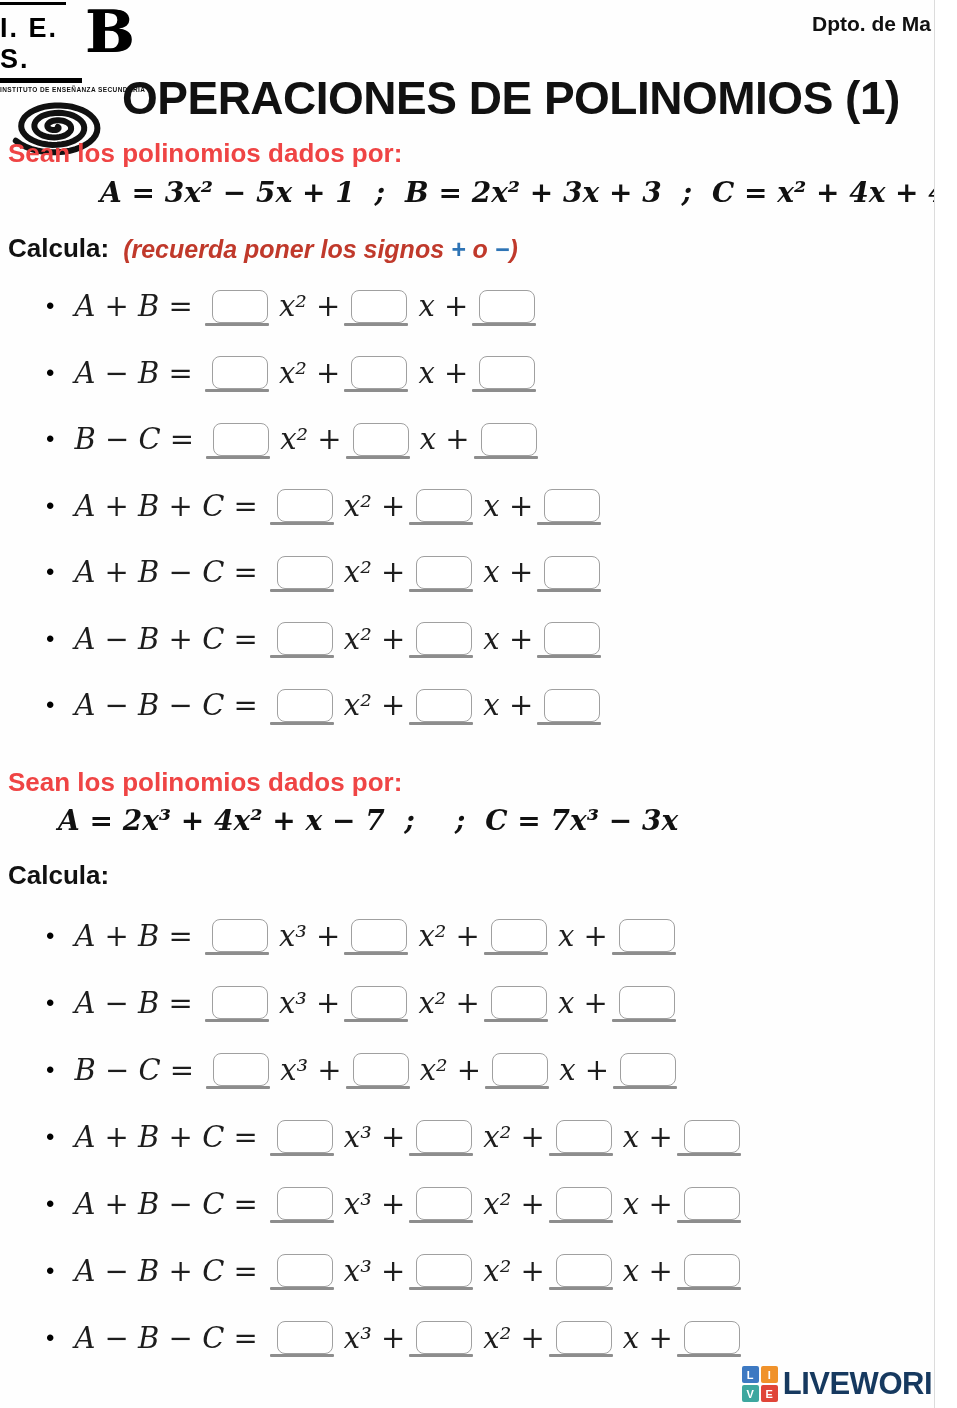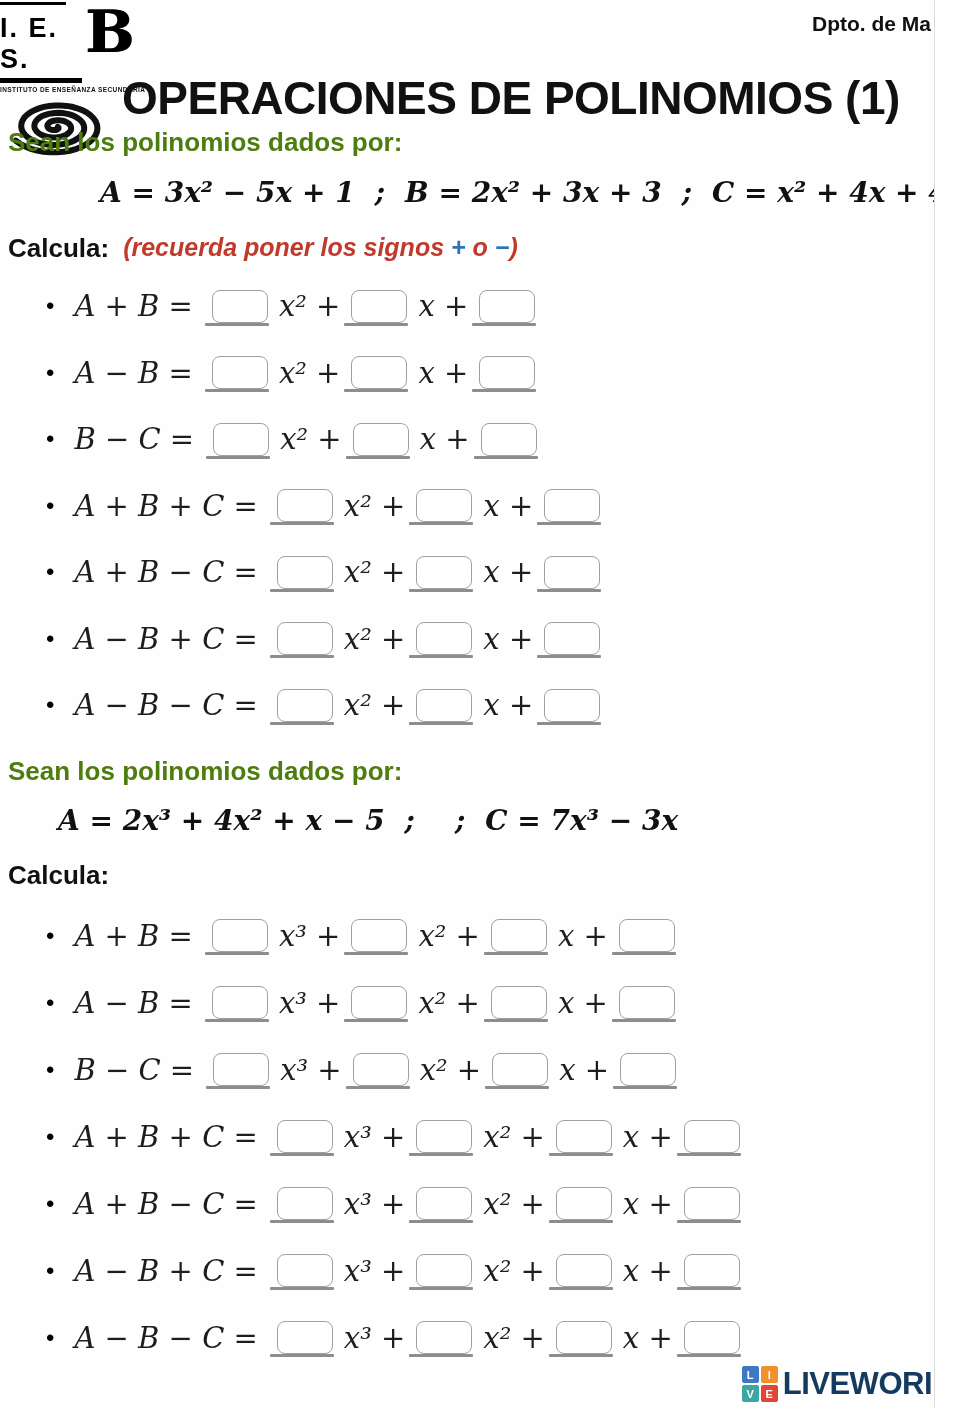--- a/index.html
+++ b/index.html
@@ -21,26 +21,26 @@
   .ies-b{font-family:"DejaVu Serif",serif;font-weight:700;font-size:58px;line-height:0.95;
          color:#000;text-shadow:1px 0 0 #000;}
   .ies-sub{font-size:6.5px;font-weight:700;letter-spacing:0.4px;color:#111;
            margin:3px 0 0 6px;white-space:nowrap;}
   .spiral{margin:5px 0 0 10px;overflow:visible;}
 
   .dept{position:absolute;top:12px;right:26px;font-size:21px;font-weight:700;color:#111;}
   .title{position:absolute;left:122px;top:40px;font-size:46px;font-weight:700;
          letter-spacing:-0.5px;color:#111;white-space:nowrap;}
 
-  .intro{font-size:26px;font-weight:700;color:#4d7c0f;white-space:nowrap;}
+  .intro{font-size:26px;font-weight:700;color:#ef4444;white-space:nowrap;margin-top:11px;}
   .defs{display:flex;align-items:center;white-space:nowrap;}
   .defs .math{font-weight:700;font-size:28px;color:#111;}
   .defs .sep{margin:0 20px;}
 
-  .calc-row{display:flex;align-items:flex-start;}
+  .calc-row{display:flex;align-items:flex-end;}
   .calcula{font-size:26px;font-weight:700;color:#111;}
   .note{font-size:25px;font-style:italic;font-weight:700;color:#c0392b;
         margin-left:14px;white-space:pre;}
   .note .sign{color:#2e74b5;}
 
   .rows{left:0;right:0;}
   .row{display:flex;align-items:center;height:66.5px;padding-left:46px;}
   .rows-2 .row{height:67px;}
   .bullet{font-size:24px;line-height:1;margin-right:20px;color:#000;}
   .mlabel{font-size:29px;margin-right:12px;white-space:pre;color:#1d1d1d;}
@@ -163,21 +163,21 @@
       <span class="math term">x² +</span>
       <span class="blank"><input type="text" style=""></span>
       <span class="math term">x +</span>
       <span class="blank"><input type="text" style=""></span>
     </div>
   </div>
 
   <div class="abs intro" style="left:8px;top:756px;">Sean los polinomios dados por:</div>
 
   <div class="abs defs" style="left:58px;top:804px;">
-    <span class="math">A = 2x³ + 4x² + x − 5</span>
+    <span class="math">A = 2x³ + 4x² + x − 7</span>
     <span class="math sep">;</span>
     <span class="math sep">;</span>
     <span class="math">C = 7x³ − 3x</span>
   </div>
 
   <div class="abs calc-row" style="left:8px;top:860px;">
     <span class="calcula">Calcula:</span>
   </div>
 
   <div class="abs rows rows-2" style="top:902px;">

